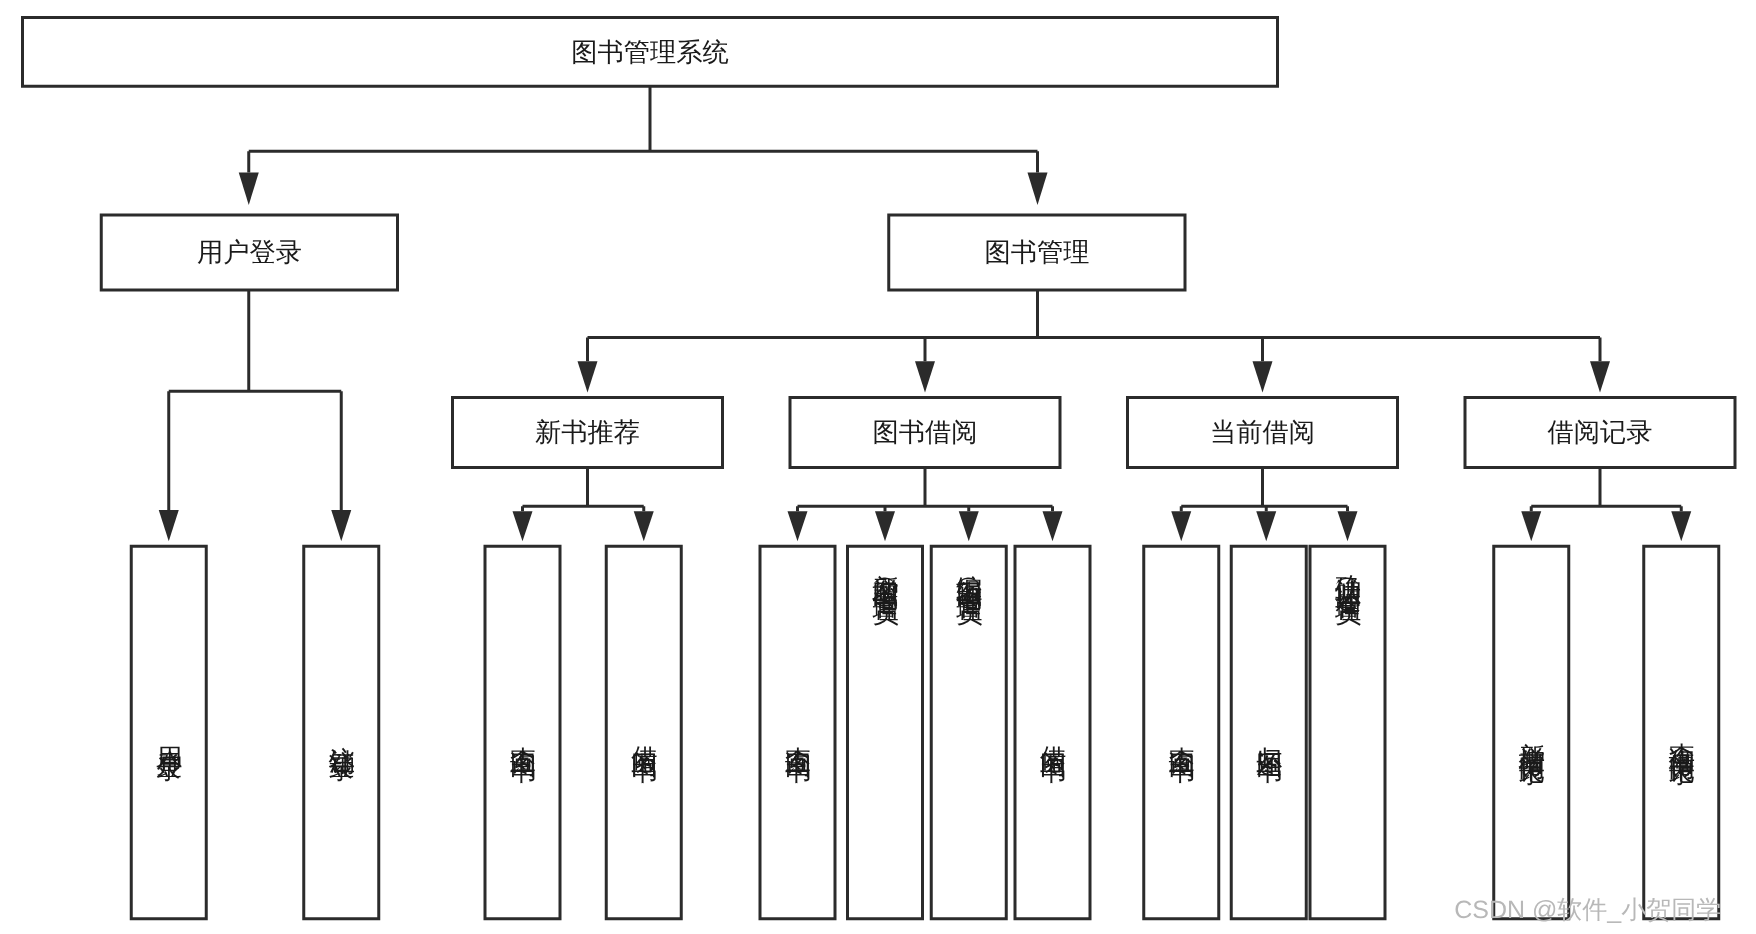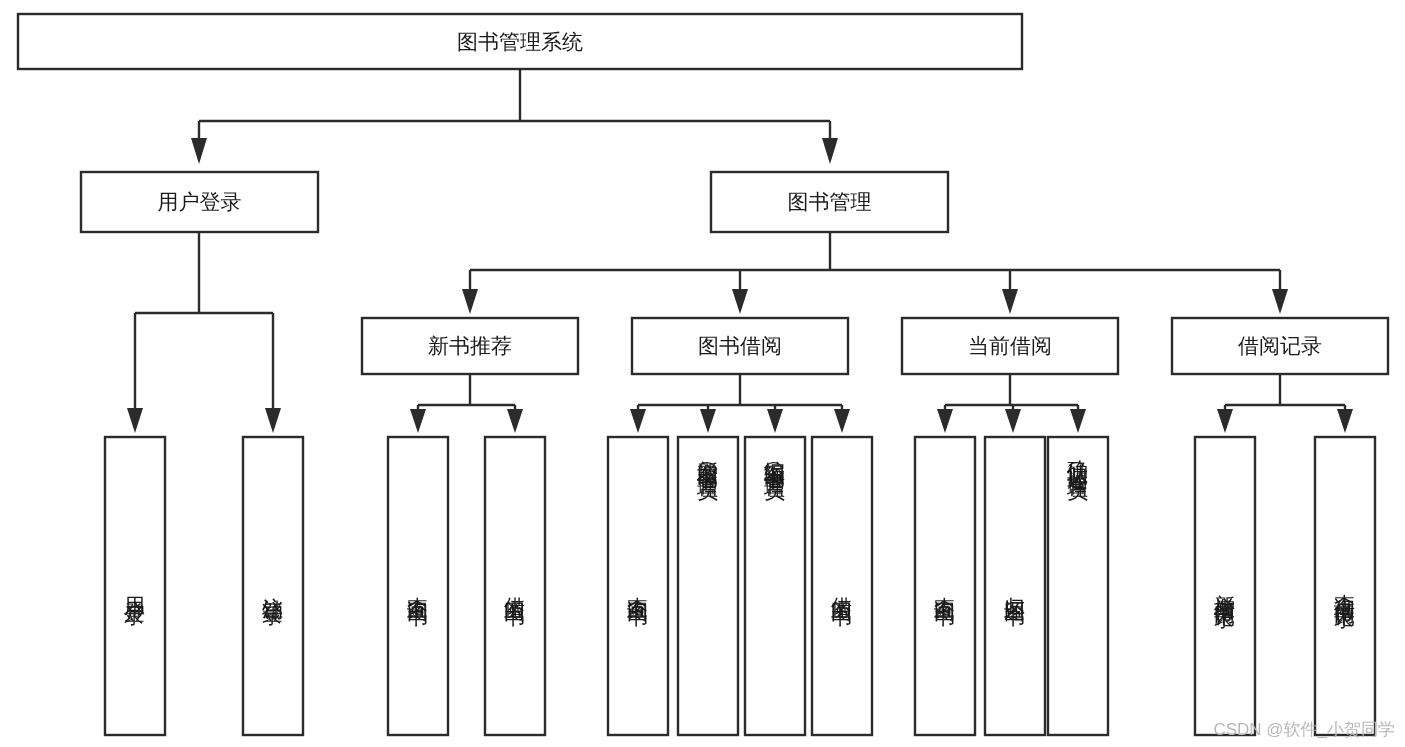--- a/index.html
+++ b/index.html
@@ -69,24 +69,24 @@
     display: flex;
     align-items: center;
     justify-content: center;
     pointer-events: none;
   }
   .leaf-label-wrap.align-top {
     align-items: flex-start;
   }
   .watermark {
     position: absolute;
-    right: 10px;
+    right: 28px;
     bottom: 6px;
     font-family: "Liberation Sans", "DejaVu Sans", sans-serif;
-    font-size: 17px;
+    font-size: 20px;
     color: #b8b8b8;
     white-space: nowrap;
     user-select: none;
     margin-left: 22px;
   }
 </style>
 </head>
 <body>
 
 <div id="diagram-root">

